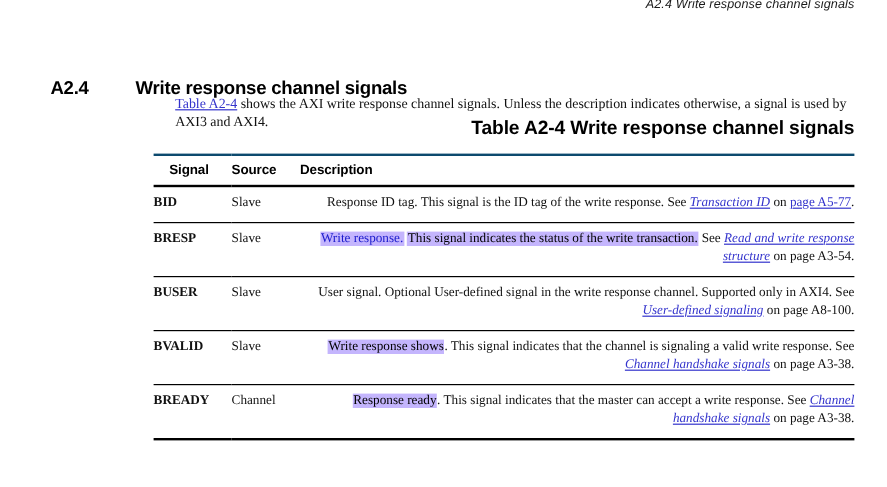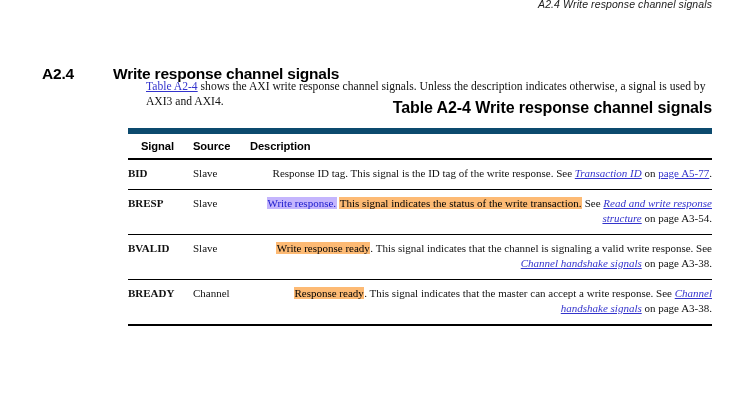--- a/index.html
+++ b/index.html
@@ -96,21 +96,21 @@
   .sig-table col.c-source { width: 57px; }
   .sig-table col.c-desc   { width: 462px; }
 
   .sig-table thead th {
     font-family: "Liberation Sans", sans-serif;
     font-weight: bold;
     font-size: 11.2px;
     color: #000000;
     text-align: left;
     padding: 6px 0 6px 0;
-    border-top: 6px solid #0c4a6e;
+    border-top: 2px solid #0c4a6e;
     border-bottom: 2px solid #000000;
     vertical-align: bottom;
     letter-spacing: -0.1px;
   }
   .sig-table thead th.th-signal { padding-left: 13px; }
 
   .sig-table tbody td {
     border-bottom: 1px solid #000000;
     padding: 6px 0 7px 0;
     vertical-align: top;
@@ -138,21 +138,21 @@
   
   .xref {
     color: #3333cc;
     font-style: italic;
   }
   .xref-plain {
     color: #3333cc;
     font-style: normal;
   }
   .hl {
-    background-color: #fdba74;
+    background-color: #c4b5fd;
     color: #000000;
     padding: 0 0.5px;
     box-decoration-break: clone;
     -webkit-box-decoration-break: clone;
   }
   .hl-blue {
     background-color: #c4b5fd;
     color: #1a1acc;
     padding: 0 0.5px;
     box-decoration-break: clone;
@@ -194,23 +194,28 @@
           <td class="td-signal">BID</td>
           <td class="td-source">Slave</td>
           <td class="td-desc">Response ID tag. This signal is the ID tag of the write response. See <a href="#" class="xref">Transaction ID</a> on <a href="#" class="xref-plain">page A5-77</a>.</td>
         </tr>
         <tr>
           <td class="td-signal">BRESP</td>
           <td class="td-source">Slave</td>
           <td class="td-desc"><span class="hl-blue">Write response.</span> <span class="hl">This signal indicates the status of the write transaction.</span> See <a href="#" class="xref">Read and write response structure</a> on page A3-54.</td>
         </tr>
         <tr>
+          <td class="td-signal">BUSER</td>
+          <td class="td-source">Slave</td>
+          <td class="td-desc">User signal. Optional User-defined signal in the write response channel. Supported only in AXI4. See <a href="#" class="xref">User-defined signaling</a> on page A8-100.</td>
+        </tr>
+        <tr>
           <td class="td-signal">BVALID</td>
           <td class="td-source">Slave</td>
-          <td class="td-desc"><span class="hl">Write response ready</span>. This signal indicates that the channel is signaling a valid write response. See <a href="#" class="xref">Channel handshake signals</a> on page A3-38.</td>
+          <td class="td-desc"><span class="hl">Write response shows</span>. This signal indicates that the channel is signaling a valid write response. See <a href="#" class="xref">Channel handshake signals</a> on page A3-38.</td>
         </tr>
         <tr>
           <td class="td-signal">BREADY</td>
           <td class="td-source">Channel</td>
           <td class="td-desc"><span class="hl">Response ready</span>. This signal indicates that the master can accept a write response. See <a href="#" class="xref">Channel handshake signals</a> on page A3-38.</td>
         </tr>
       </tbody>
   </table>
 
 </div>

